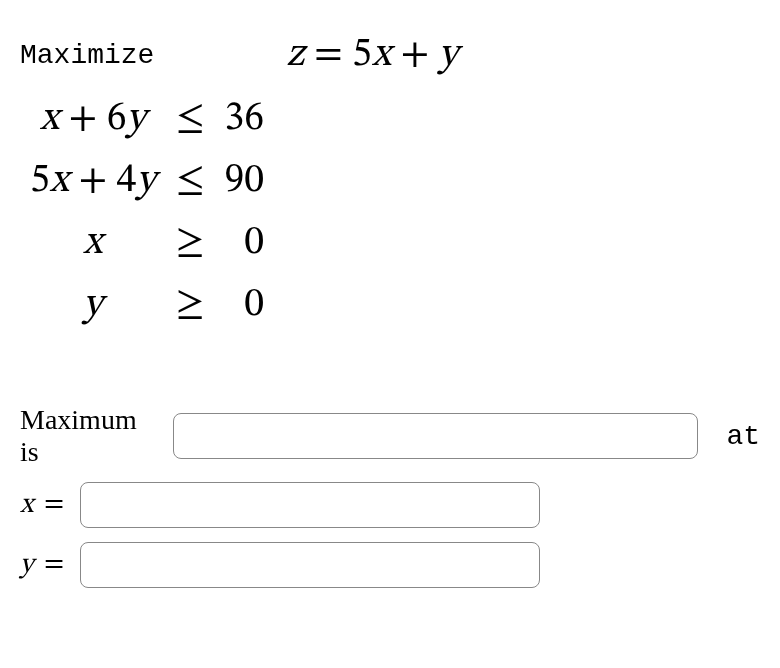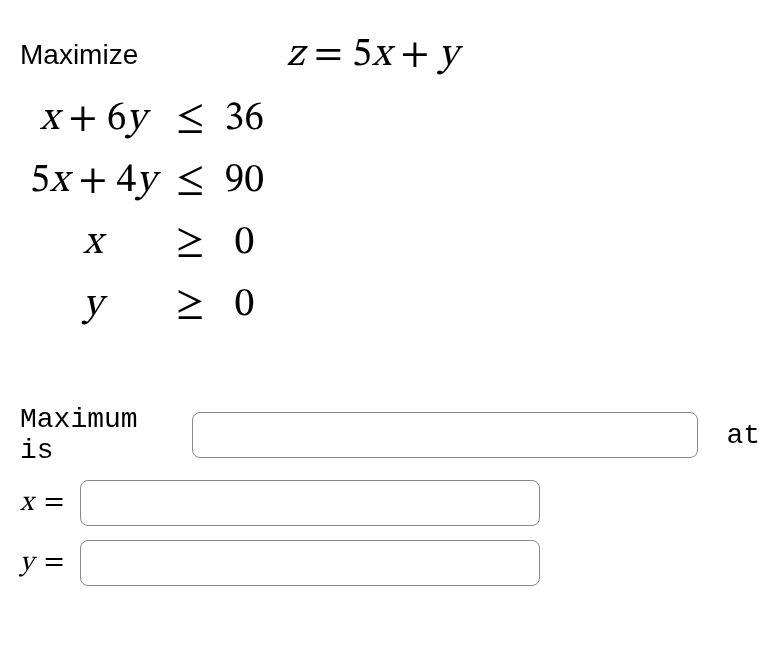--- a/index.html
+++ b/index.html
@@ -19,21 +19,21 @@
     }
     .row {
       display: table-row;
     }
     .cell {
       display: table-cell;
       vertical-align: middle;
       padding: 0 12px 8px 0;
     }
     .label {
-      font-family: Liberation Sans, sans-serif;
+      font-family: Liberation Mono, monospace;
       font-weight: 400;
     }
     .math {
       font-family: "STIX Two Math", "Cambria Math", "Latin Modern Math", Georgia, serif;
       font-style: italic;
       font-size: 40px;
     }
     .mathup {
       font-style: normal;
     }
@@ -48,33 +48,33 @@
       display: table-cell;
       padding: 6px 10px;
       vertical-align: baseline;
       text-align: center;
       white-space: nowrap;
     }
     .ccell.rel {
       text-align: center;
     }
     .ccell.rhs {
-      text-align: center;
+      text-align: right;
     }
     .answers {
       margin-top: 60px;
     }
     .answer-line {
       display: flex;
       align-items: center;
       margin-bottom: 14px;
       gap: 12px;
     }
     .answer-label {
-      font-family: Liberation Mono, monospace;
+      font-family: Liberation Serif, serif;
     }
     .var-label {
       font-family: "STIX Two Math", "Cambria Math", Georgia, serif;
       font-style: italic;
       font-size: 28px;
       min-width: 48px;
     }
     .var-label .eq {
       font-style: normal;
       margin-left: 4px;

